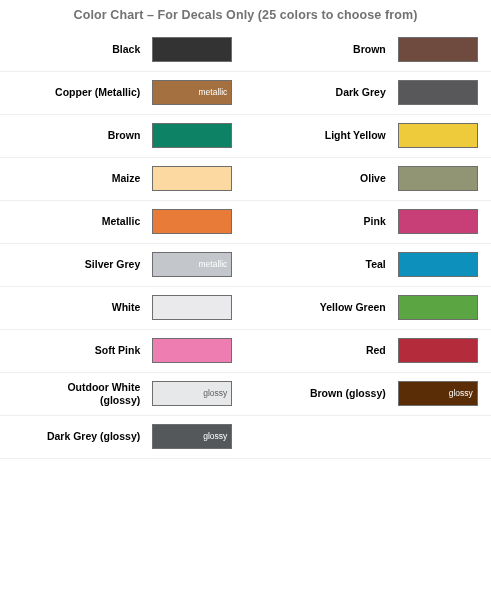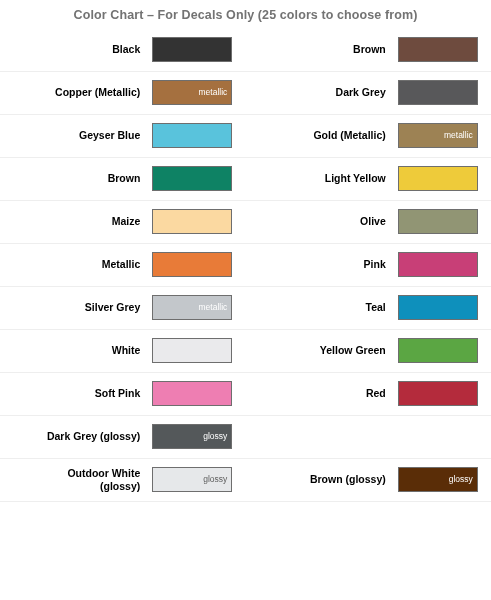--- a/index.html
+++ b/index.html
@@ -115,32 +115,20 @@
             <div class="swatch" style="background: rgb(165, 112, 63);">
               <span class="finish-tag">metallic</span>
             </div>
           </td>
           <td class="label-cell">Dark Grey</td>
           <td class="swatch-cell">
             <div class="swatch" style="background: rgb(88, 88, 90);"></div>
           </td>
         </tr>
         <tr class="color-row">
-          <td class="label-cell">Geyser Blue</td>
-          <td class="swatch-cell">
-            <div class="swatch" style="background: rgb(89, 195, 220);"></div>
-          </td>
-          <td class="label-cell">Gold (Metallic)</td>
-          <td class="swatch-cell">
-            <div class="swatch" style="background: rgb(157, 130, 84);">
-              <span class="finish-tag">metallic</span>
-            </div>
-          </td>
-        </tr>
-        <tr class="color-row">
           <td class="label-cell">Brown</td>
           <td class="swatch-cell">
             <div class="swatch" style="background: rgb(14, 130, 100);"></div>
           </td>
           <td class="label-cell">Light Yellow</td>
           <td class="swatch-cell">
             <div class="swatch" style="background: rgb(238, 203, 58);"></div>
           </td>
         </tr>
         <tr class="color-row">
@@ -189,39 +177,39 @@
           <td class="label-cell">Soft Pink</td>
           <td class="swatch-cell">
             <div class="swatch" style="background: rgb(238, 126, 178);"></div>
           </td>
           <td class="label-cell">Red</td>
           <td class="swatch-cell">
             <div class="swatch" style="background: rgb(180, 43, 60);"></div>
           </td>
         </tr>
         <tr class="color-row">
+          <td class="label-cell"><span>Outdoor White</span><span class="label-line2">(glossy)</span></td>
+          <td class="swatch-cell">
+            <div class="swatch" style="background: rgb(230, 232, 234);">
+              <span class="finish-tag dark-tag">glossy</span>
+            </div>
+          </td>
+          <td class="label-cell">Brown (glossy)</td>
+          <td class="swatch-cell">
+            <div class="swatch" style="background: rgb(90, 45, 7);">
+              <span class="finish-tag">glossy</span>
+            </div>
+          </td>
+        </tr>
+        <tr class="color-row">
           <td class="label-cell">Dark Grey (glossy)</td>
           <td class="swatch-cell">
             <div class="swatch" style="background: rgb(84, 88, 90);">
               <span class="finish-tag">glossy</span>
             </div>
           </td>
           <td class="label-cell empty"></td>
           <td class="swatch-cell empty"></td>
         </tr>
-        <tr class="color-row">
-          <td class="label-cell"><span>Outdoor White</span><span class="label-line2">(glossy)</span></td>
-          <td class="swatch-cell">
-            <div class="swatch" style="background: rgb(230, 232, 234);">
-              <span class="finish-tag dark-tag">glossy</span>
-            </div>
-          </td>
-          <td class="label-cell">Brown (glossy)</td>
-          <td class="swatch-cell">
-            <div class="swatch" style="background: rgb(90, 45, 7);">
-              <span class="finish-tag">glossy</span>
-            </div>
-          </td>
-        </tr>
       </tbody>
   </table>
 
 </div>
 
 </body></html>

